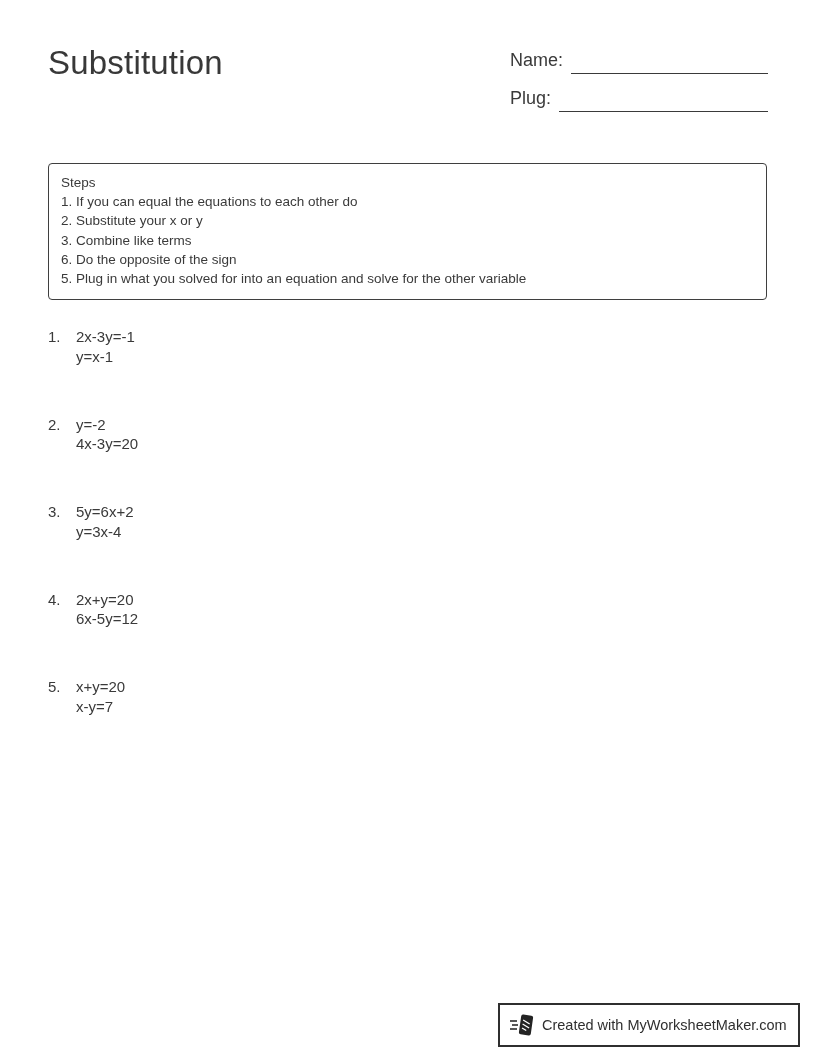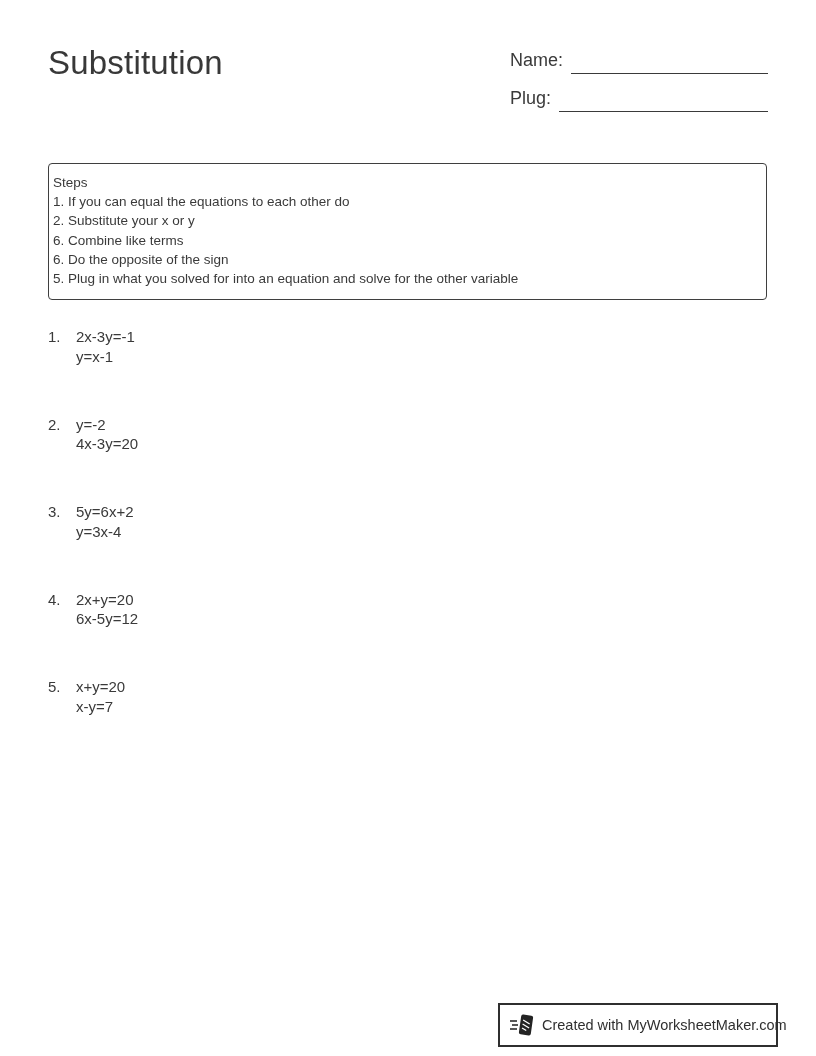--- a/index.html
+++ b/index.html
@@ -46,21 +46,21 @@
     border-bottom: 1.5px solid #3a3a3a;
     height: 24px;
   }
   .steps-box {
     position: absolute;
     left: 48px;
     top: 163px;
     width: 719px;
     border: 1px solid #3f3f3f;
     border-radius: 4px;
-    padding: 9px 12px 11px 4px;
+    padding: 9px 12px 11px 12px;
     font-size: 13.5px;
     line-height: 19.2px;
     color: #3a3a3a;
   }
   .problems {
     position: absolute;
     left: 48px;
     top: 327px;
     width: 719px;
     list-style: none;
@@ -73,21 +73,21 @@
   }
   .problem-number {
     width: 28px;
     flex: 0 0 28px;
   }
   .problem-equations { }
   .footer-credit {
     position: absolute;
     left: 498px;
     top: 1003px;
-    width: 280px;
+    width: 302px;
     height: 44px;
     border: 2px solid #2f2f2f;
     background: #ffffff;
     display: flex;
     align-items: center;
     padding: 0 10px 0 9px;
   }
   .footer-icon {
     width: 27px;
     height: 26px;
@@ -115,21 +115,21 @@
     <div class="fill-row">
       <span class="fill-label">Plug:</span>
       <span class="fill-line"></span>
     </div>
   </div>
 
   <div class="steps-box">
     <div>Steps</div>
     <div>1. If you can equal the equations to each other do</div>
     <div>2. Substitute your x or y</div>
-    <div>6. Combine like terms</div>
+    <div>3. Combine like terms</div>
     <div>6. Do the opposite of the sign</div>
     <div>5. Plug in what you solved for into an equation and solve for the other variable</div>
   </div>
 
   <ol class="problems">
     <li class="problem">
       <span class="problem-number">1.</span>
       <span class="problem-equations">
         <div>2x-3y=-1</div>
         <div>y=x-1</div>

